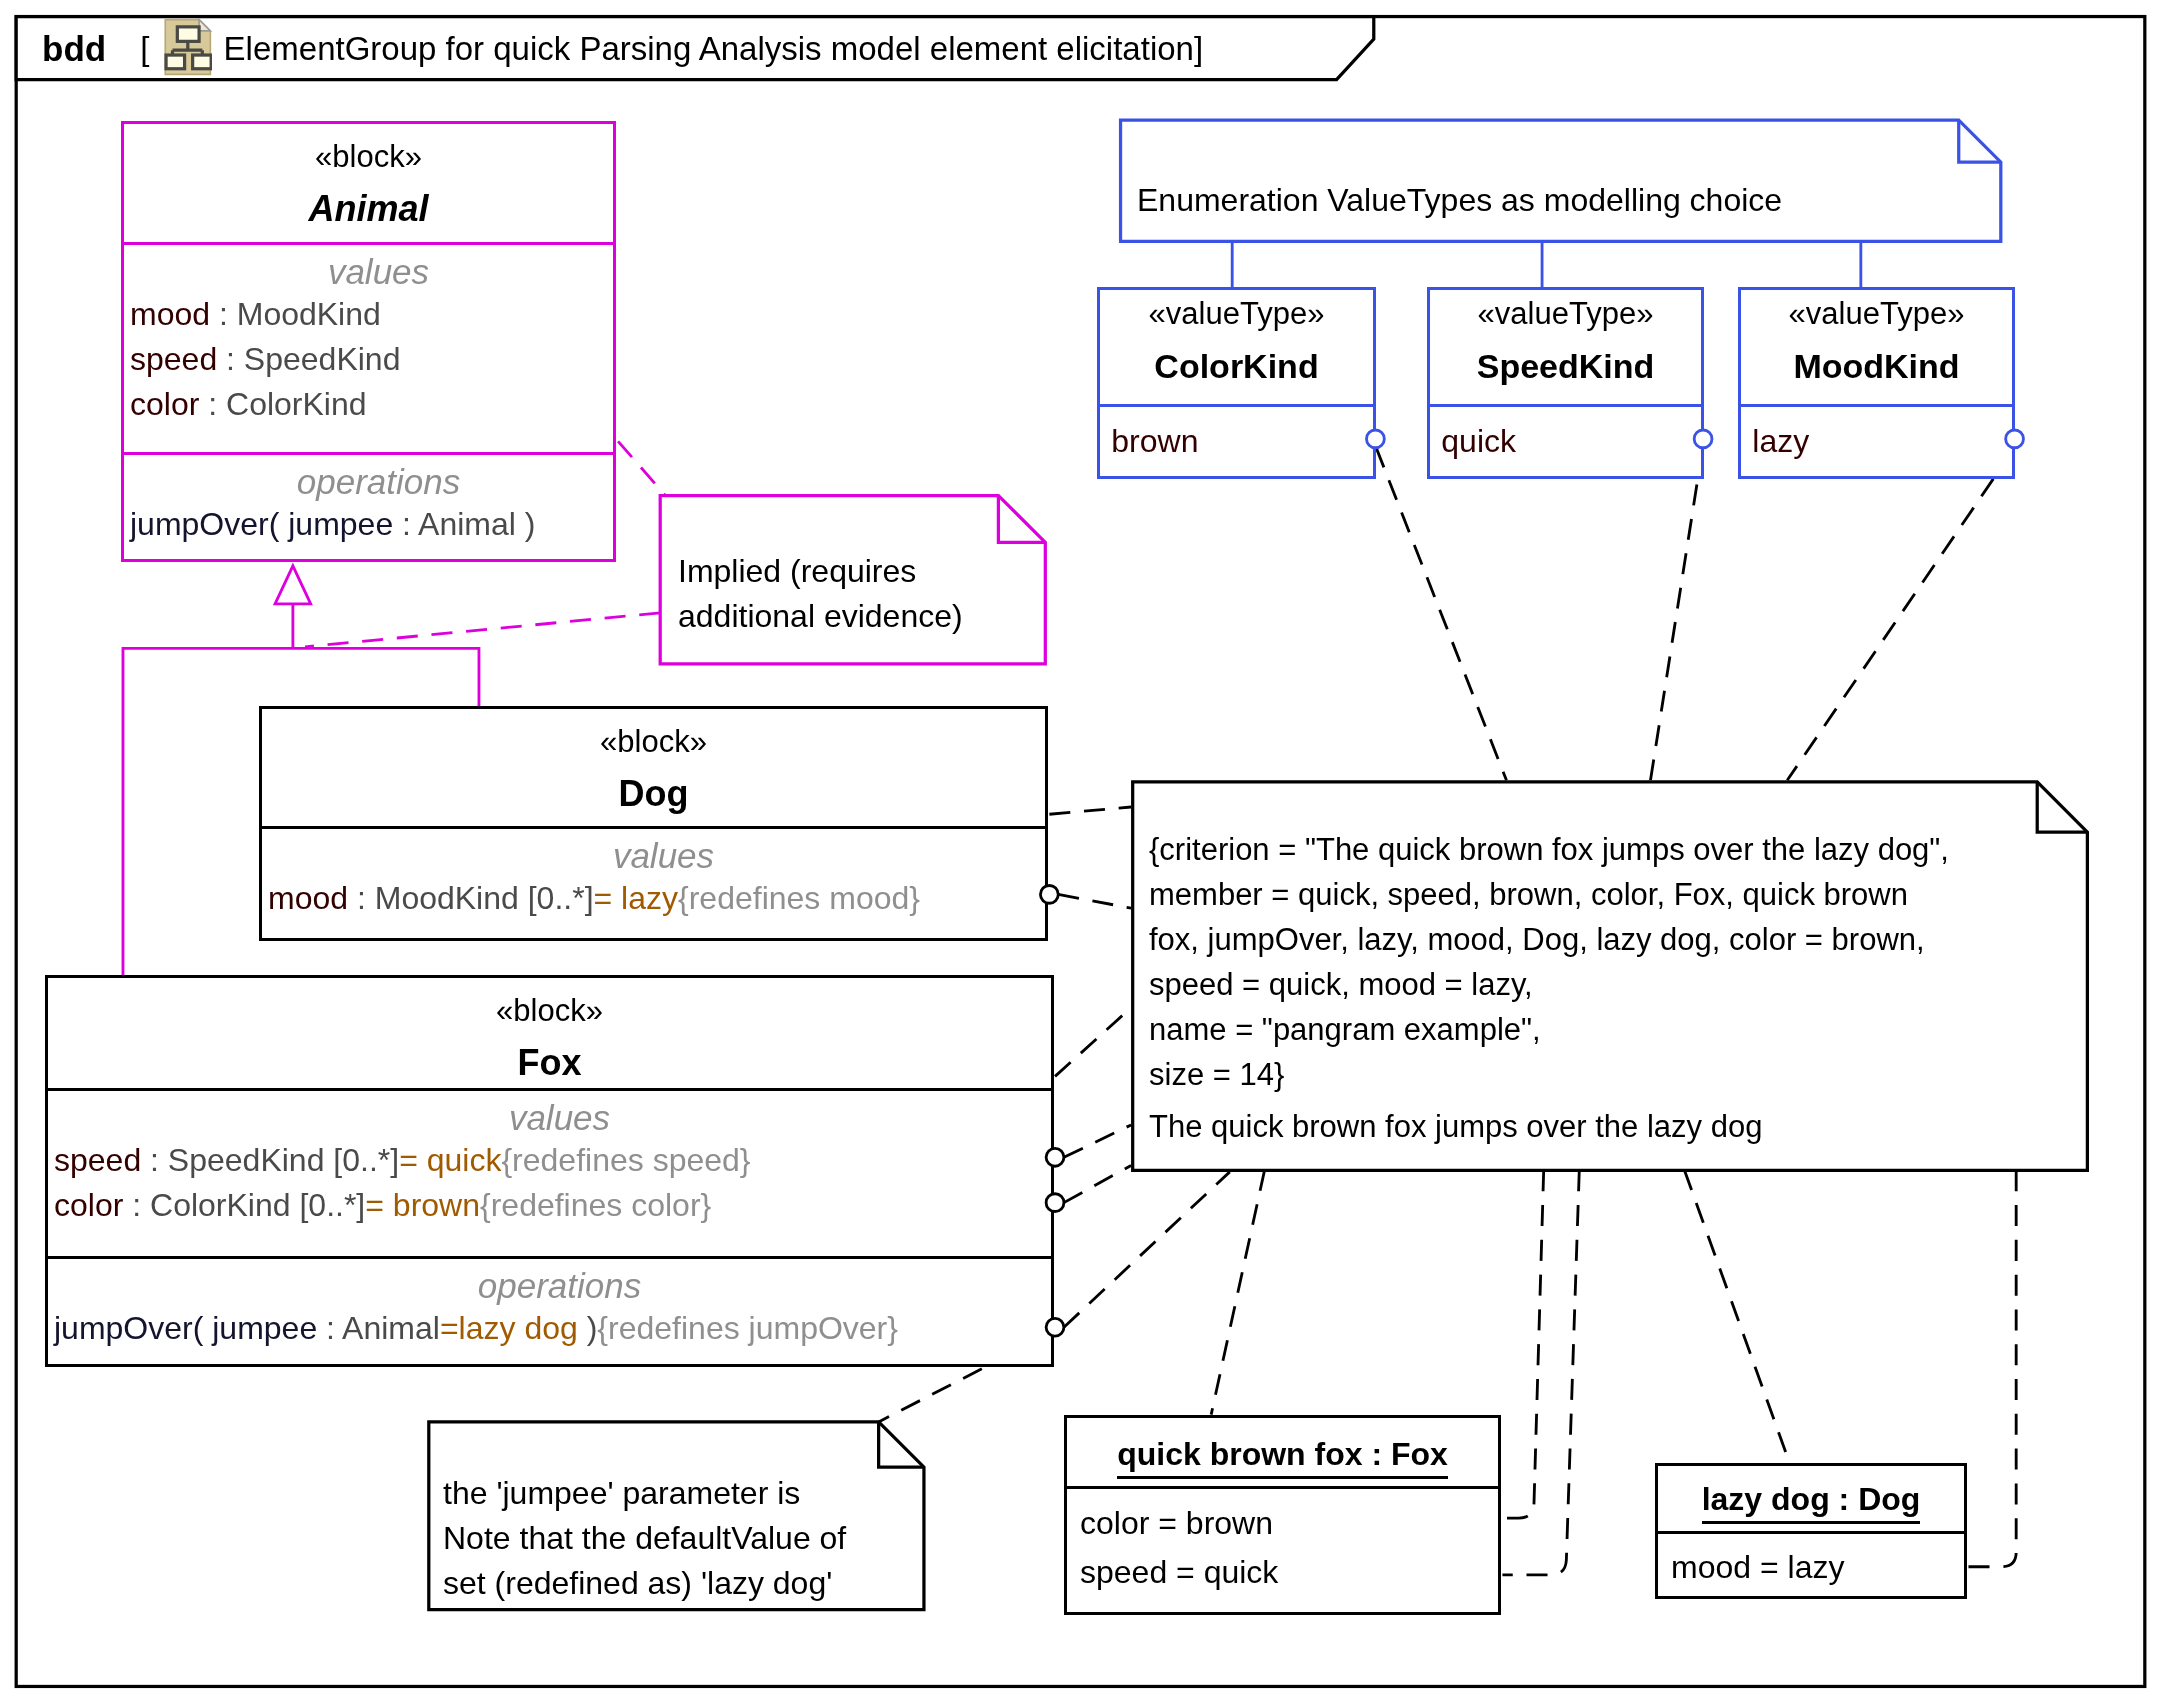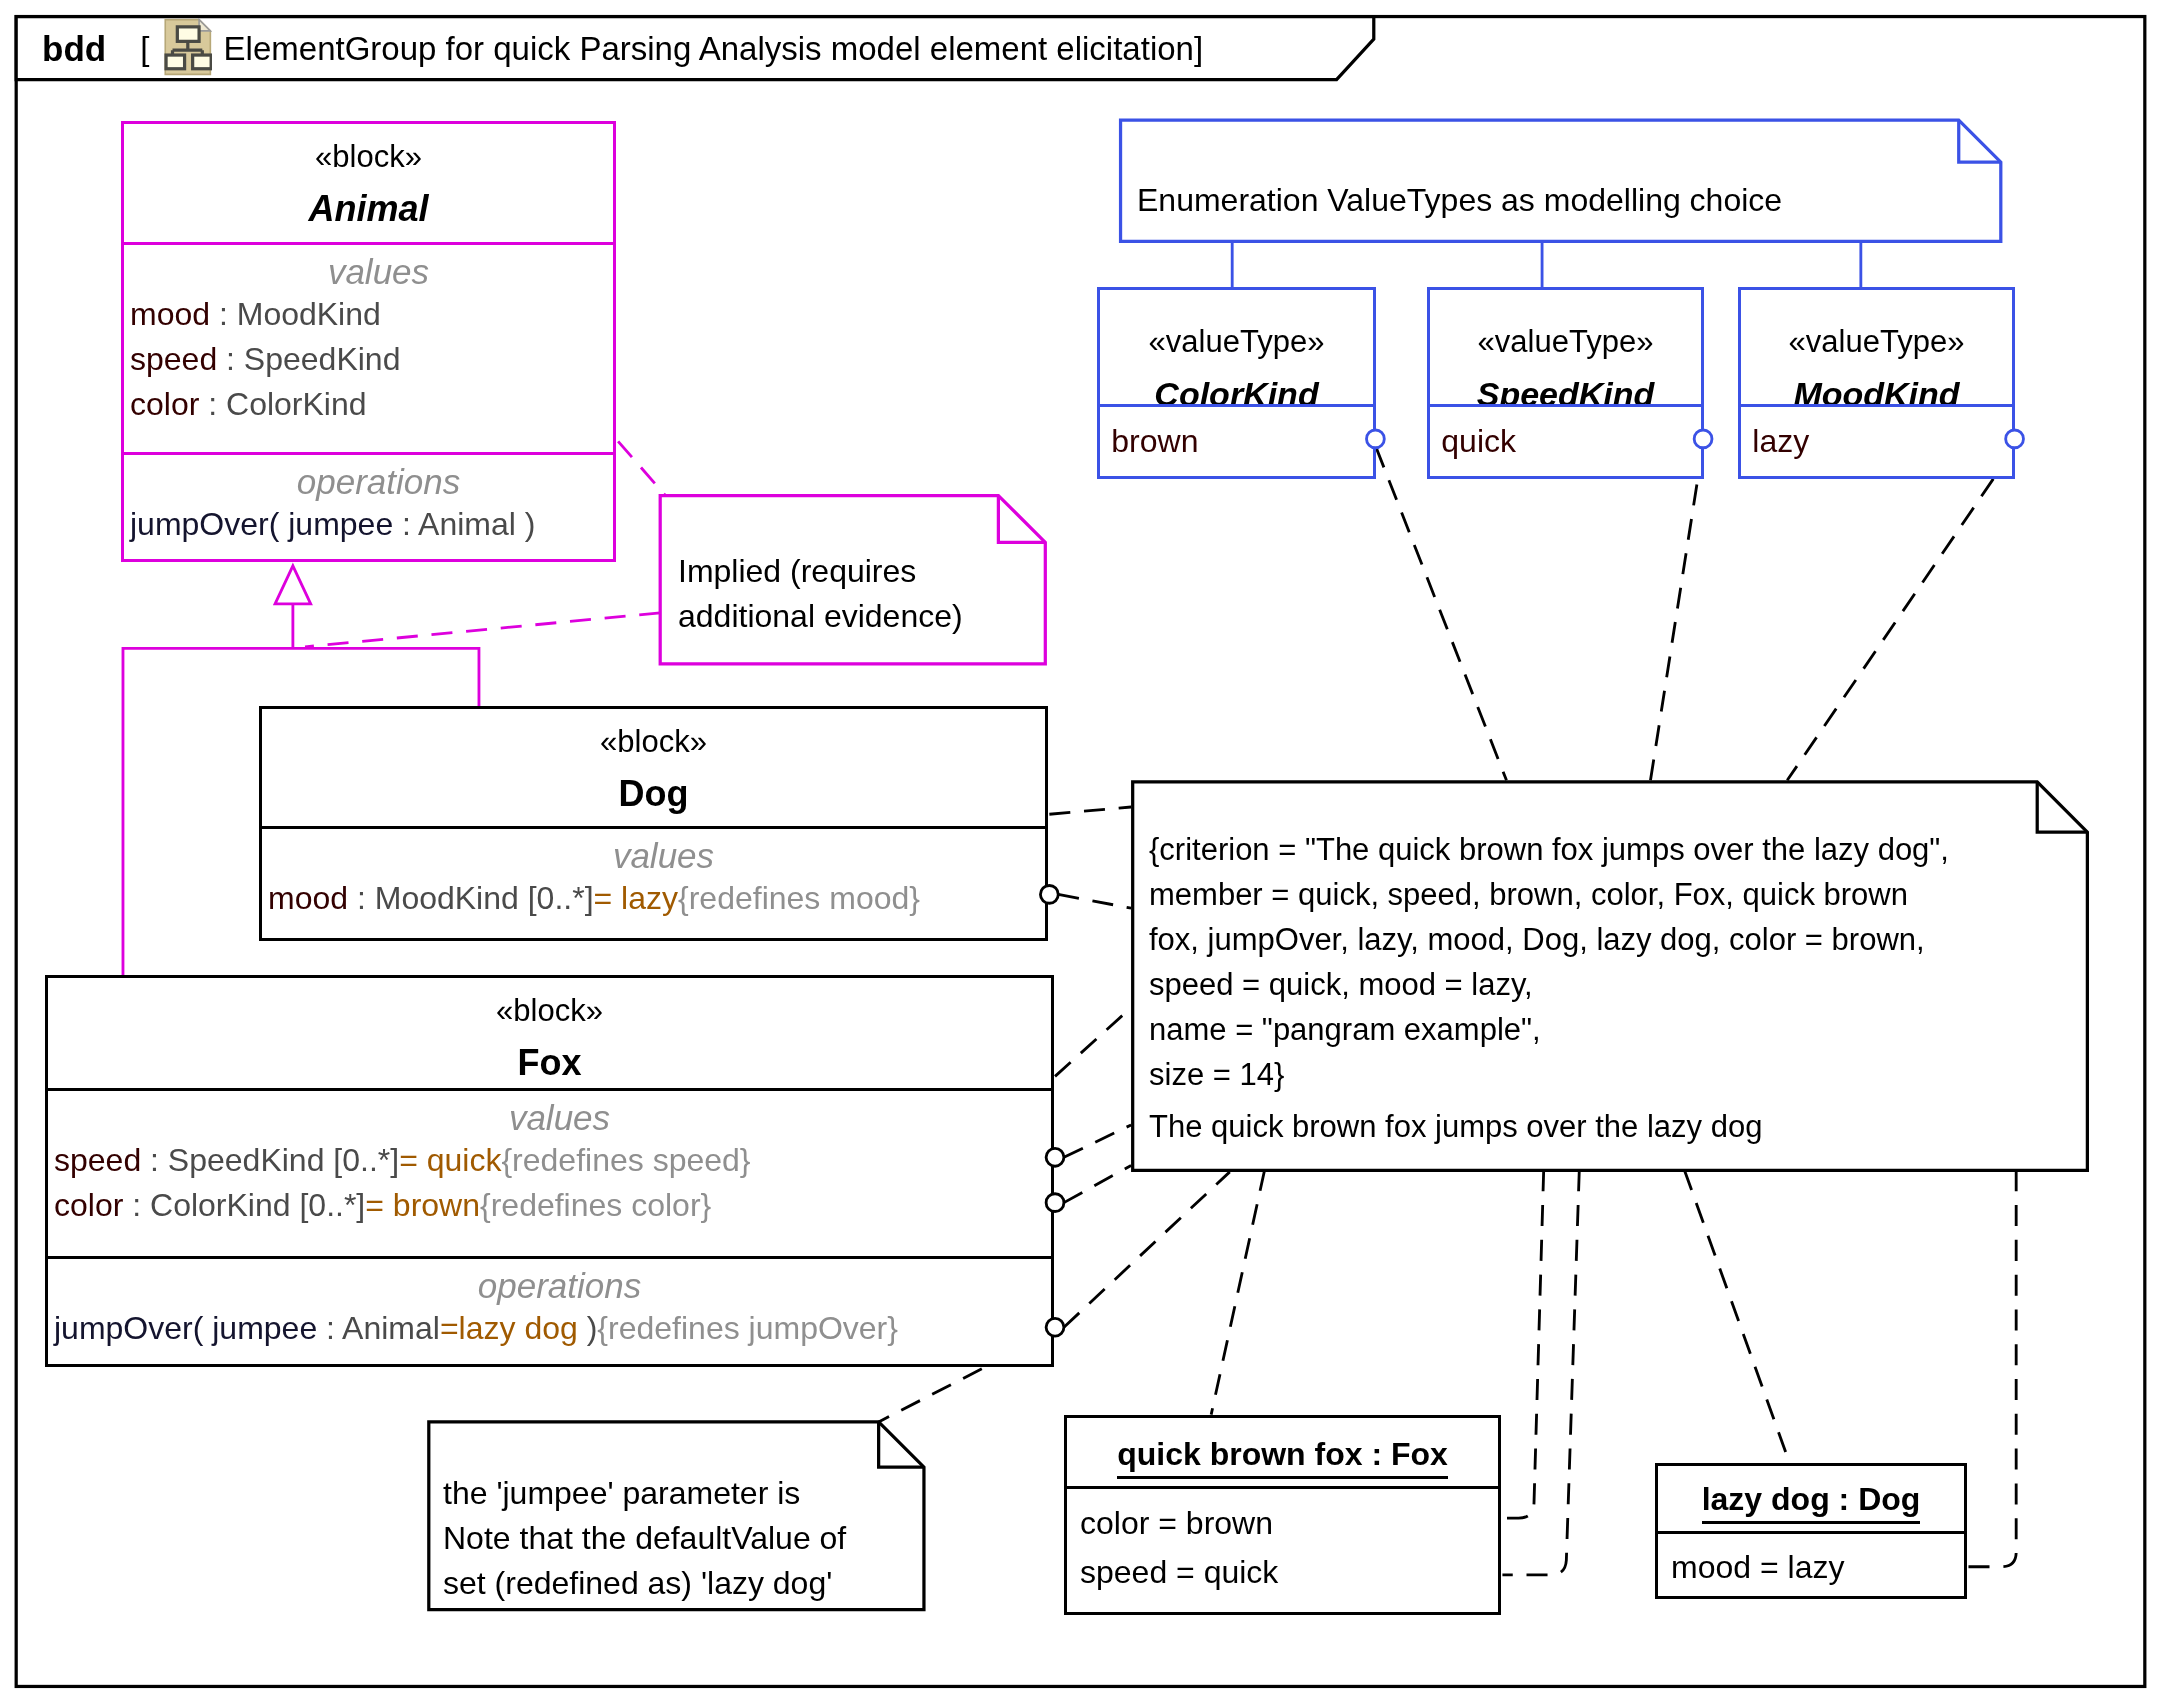--- a/index.html
+++ b/index.html
@@ -40,22 +40,22 @@
   .bname{text-align:center;font-size:36px;font-weight:bold;margin-top:13px;}
   .bname.it{font-style:italic;}
   .complabel{text-align:center;font-size:35px;font-style:italic;color:var(--lbl);padding-top:6.5px;padding-left:20px;}
   .pline{font-size:32px;padding-left:6px;line-height:45px;white-space:nowrap;}
   .c-name{color:var(--pname);}
   .c-type{color:var(--ptype);}
   .c-def{color:var(--pdef);}
   .c-redef{color:var(--predef);}
   .c-op{color:var(--opname);}
 
-  .vt .stype{padding-top:34px;}
-  .vt .bname{font-size:34px;margin-top:14.6px;font-style:italic;}
+  .vt .stype{padding-top:6px;}
+  .vt .bname{font-size:34px;margin-top:14.6px;}
   .vt .literal{font-size:32px;padding-left:11.3px;display:flex;align-items:center;height:100%;color:var(--pname);}
 
   .notetext{position:absolute;font-size:32px;line-height:45px;white-space:nowrap;}
   .notetext.small{font-size:31px;line-height:45px;}
   .gap-top{margin-top:7.3px;}
 
   .inst{position:absolute;background:#fff;border:3.2px solid #000;box-sizing:border-box;}
   .inst-h{text-align:center;font-size:32px;font-weight:bold;padding:18px 6.5px 13px;}
   .inst-h span{border-bottom:3.2px solid #000;padding-bottom:4px;}
   .inst-body{border-top:3.2px solid #000;font-size:32px;padding:9.7px 0 0 13px;line-height:49px;}

